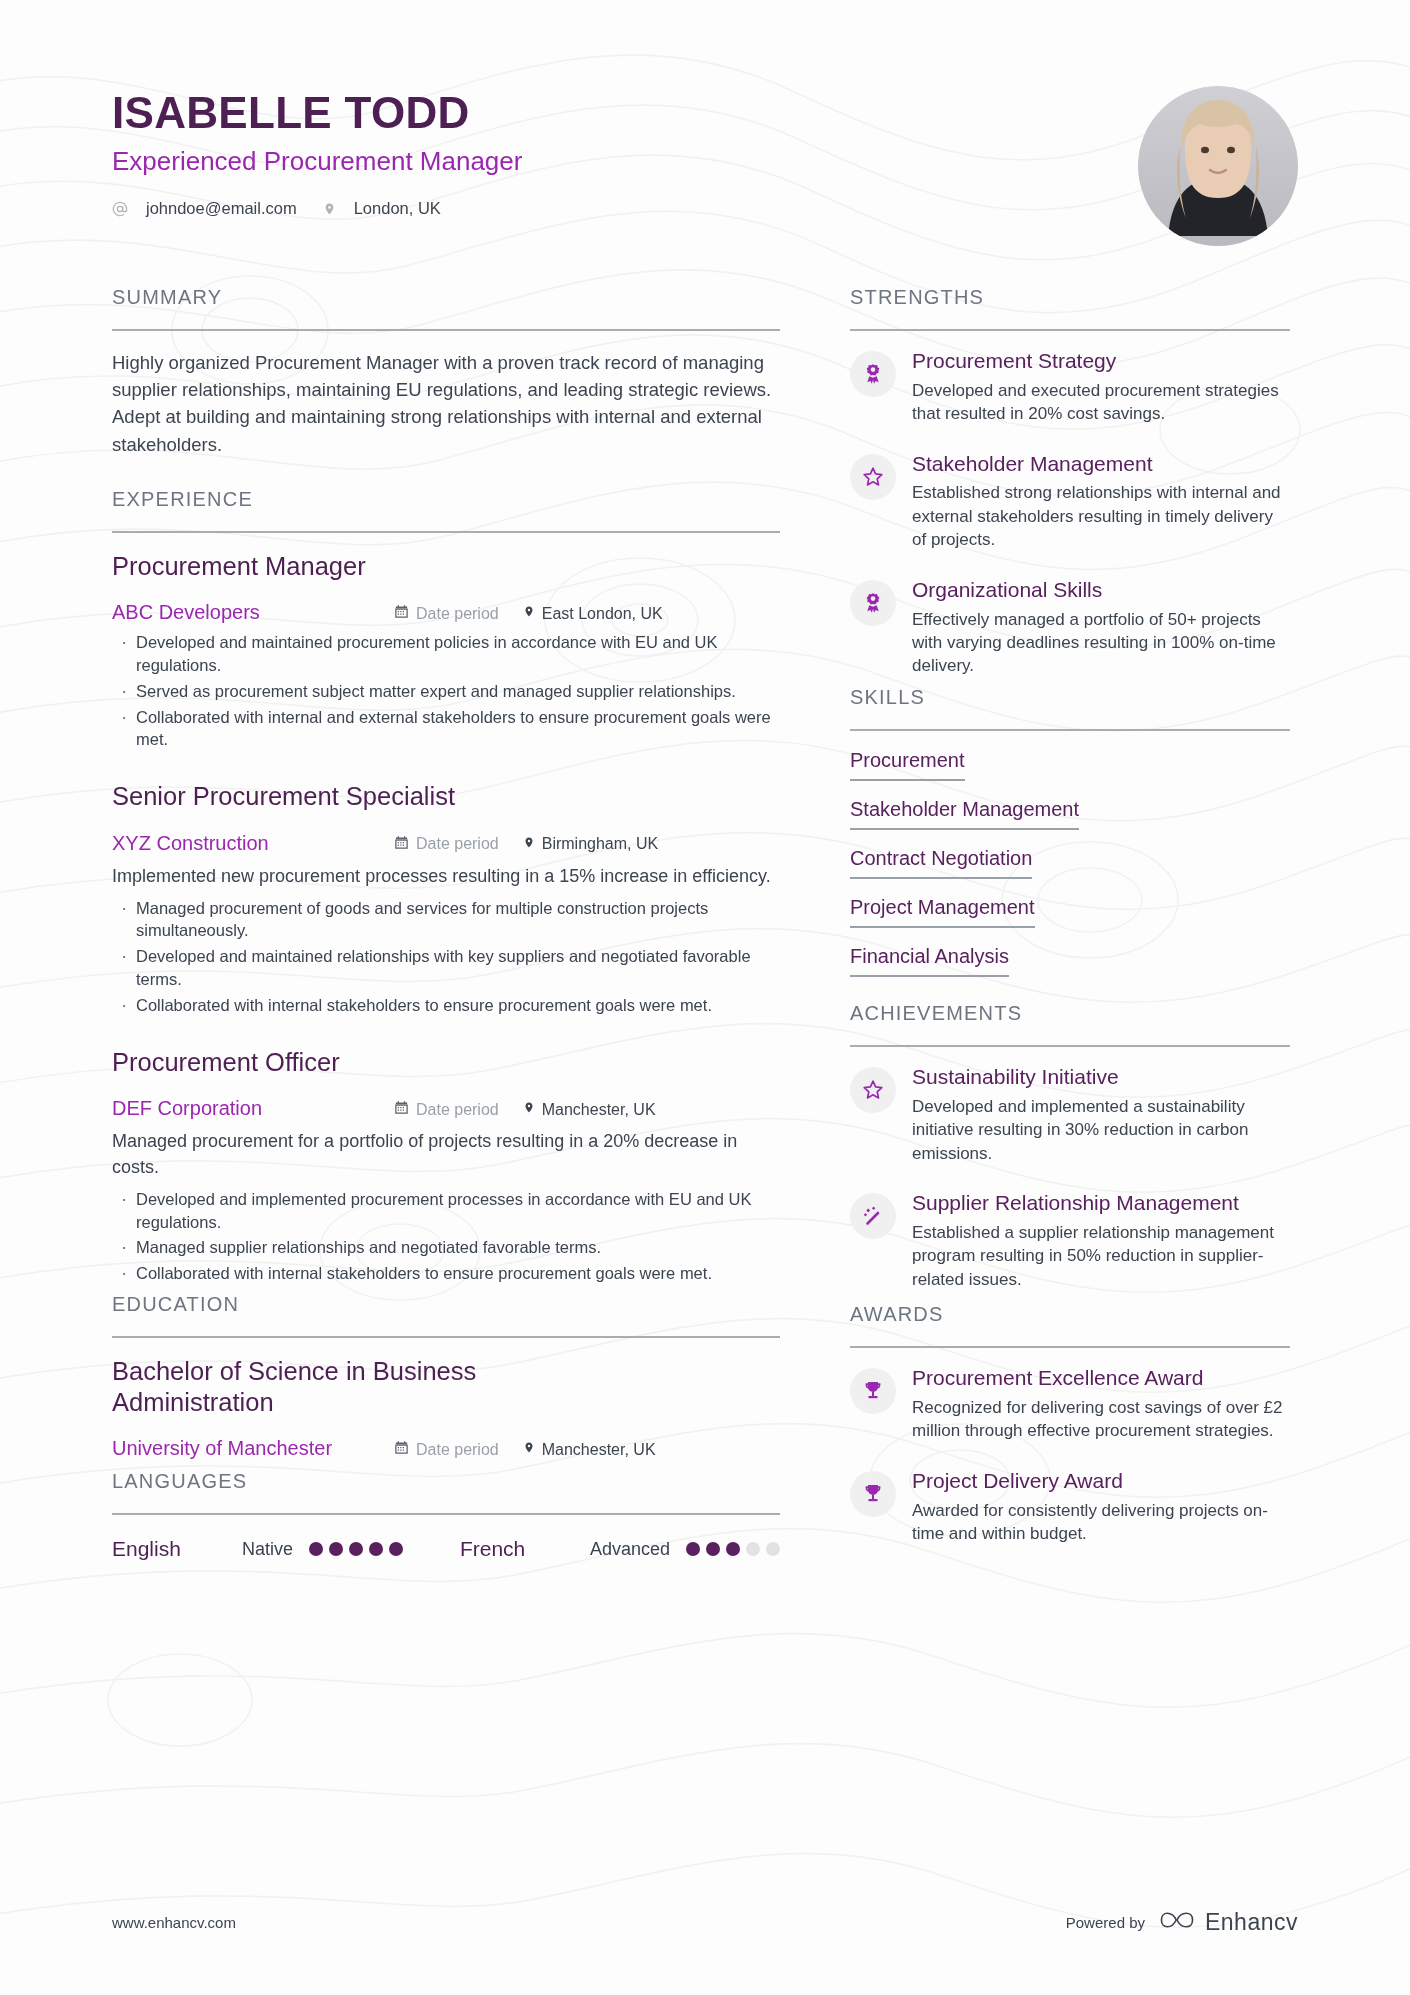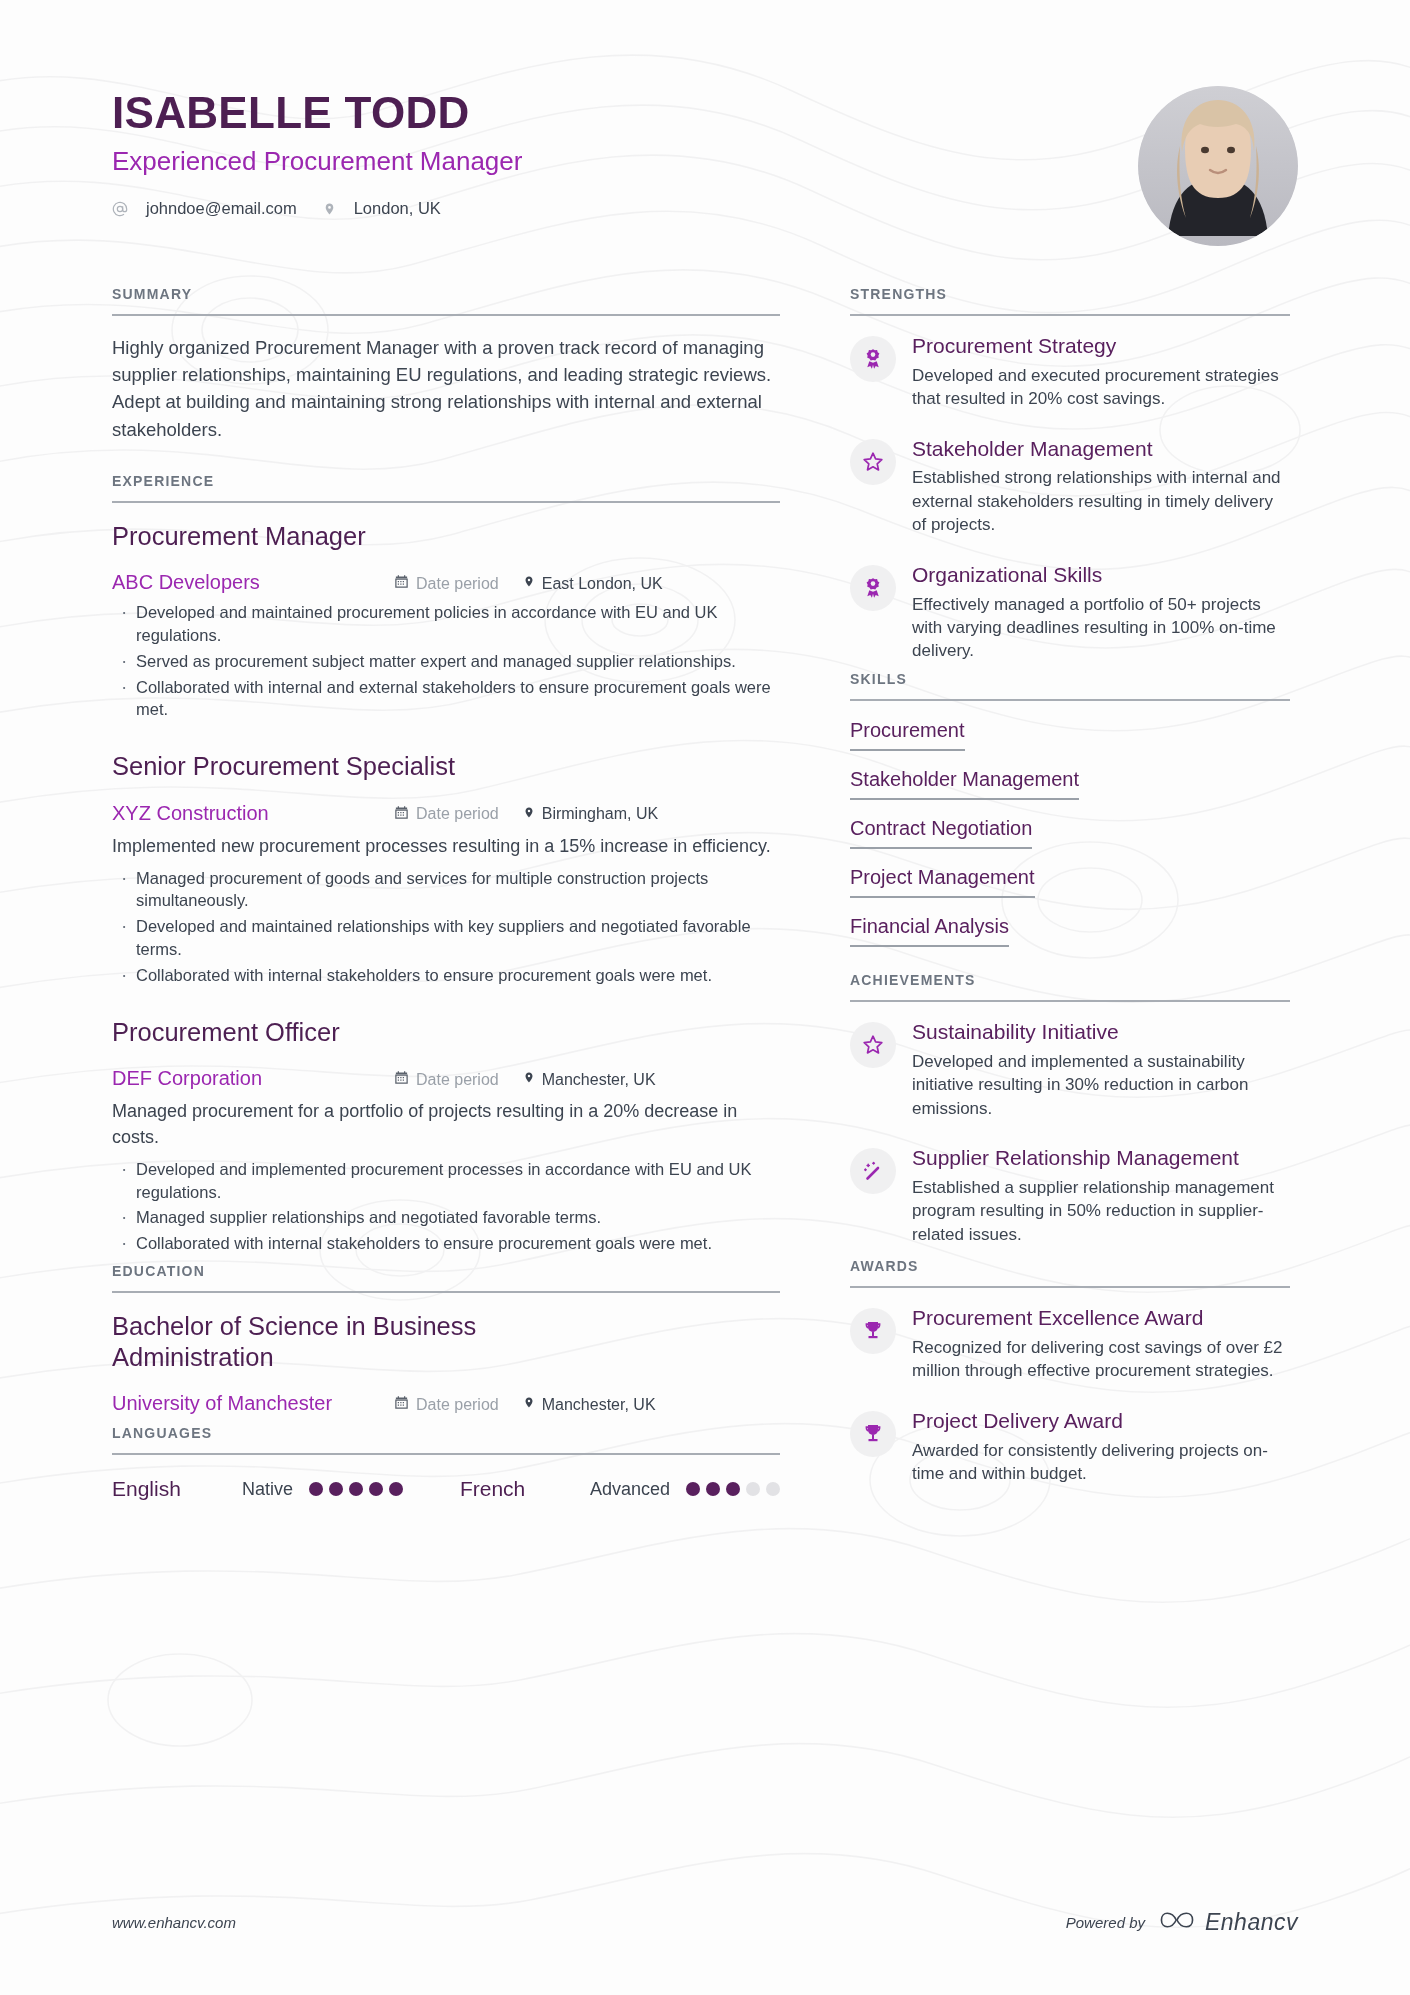--- a/index.html
+++ b/index.html
@@ -75,26 +75,26 @@
   .photo svg { display: block; width: 100%; height: 100%; }
 
   
   .cols { display: flex; gap: 70px; margin-top: 28px; }
   .col-left { width: 668px; flex: 0 0 668px; }
   .col-right { width: 440px; flex: 0 0 440px; }
 
   
   .sec { margin-bottom: 4px; }
   .sec-title {
-    font-size: 14px;
+    font-size: 20px;
     letter-spacing: 1.2px;
     color: #6d7580;
-    padding-bottom: 12px;
+    padding-bottom: 20px;
     border-bottom: 2px solid #a8adb4;
-    font-weight: 700;
+    font-weight: 400;
   }
   .sec-body { padding-top: 18px; }
 
   
   .summary {
     font-size: 18.5px;
     line-height: 1.47;
     color: #3c4450;
   }
   .entry { margin-bottom: 30px; }
@@ -212,21 +212,20 @@
   
   .footer {
     position: absolute;
     left: 112px;
     right: 112px;
     bottom: 58px;
     display: flex;
     align-items: center;
     justify-content: space-between;
     z-index: 3;
-    font-style: italic;
   }
   .footer-url { font-size: 15px; color: #3c4450; }
   .footer-right { display: flex; align-items: center; gap: 14px; }
   .powered { font-size: 15px; color: #3c4450; }
   .brand { display: flex; align-items: center; gap: 10px; }
   .brand-name { font-size: 23px; color: #3c4450; letter-spacing: 0.5px; }
 </style>
 </head>
 <body>
 

